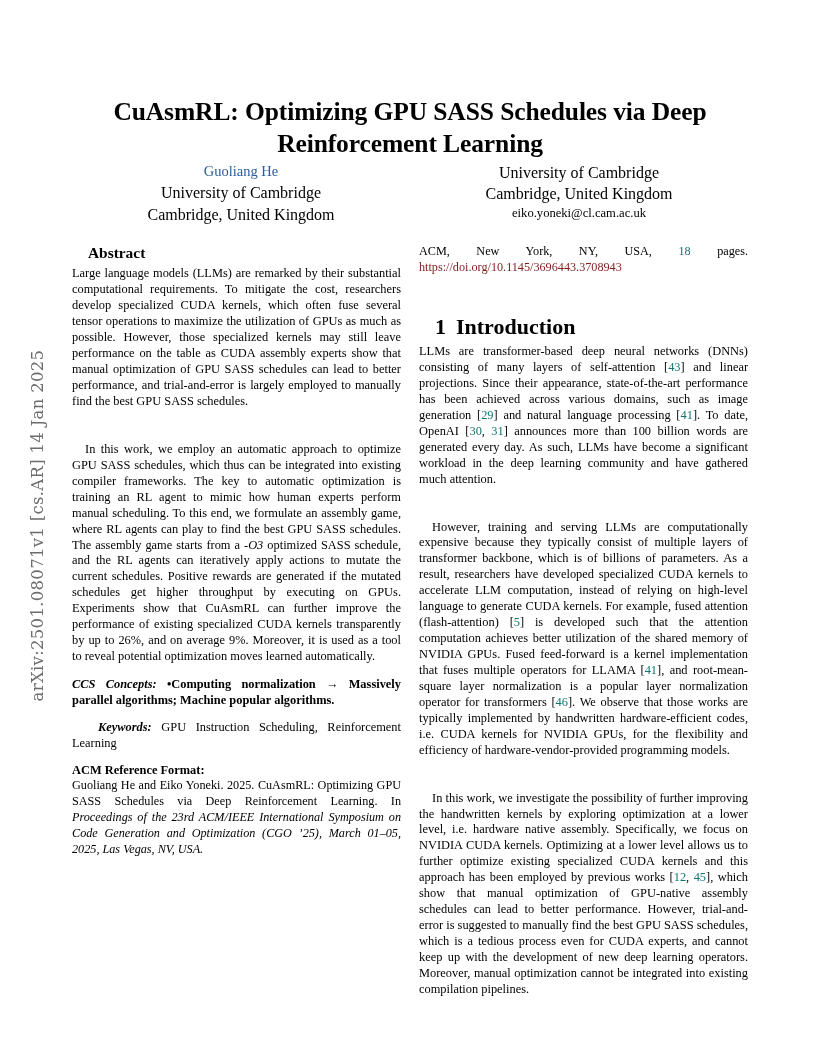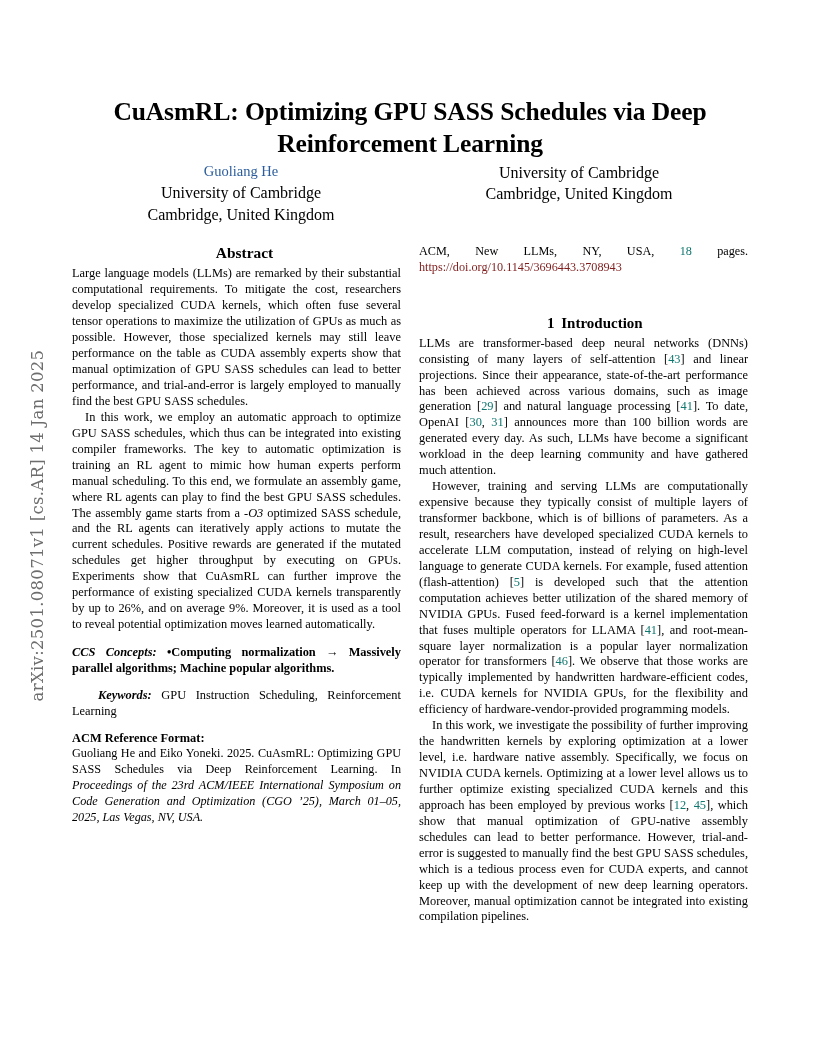--- a/index.html
+++ b/index.html
@@ -88,37 +88,37 @@
   }
   .col-left  { left: 72px; }
   .col-right { left: 419px; }
 
   h2.sec-head {
     font-family: "Liberation Serif", "DejaVu Serif", serif;
     font-size: 15.4px;
     font-weight: bold;
     margin: 0 0 4px 16px;
     line-height: 1.2;
-    text-align: center;
+    text-align: left;
   }
   h2.sec-head.numbered {
-    font-size: 15px;
+    font-size: 22px;
   }
   h2.sec-head .secnum {
     display: inline-block;
     min-width: 21px;
   }
 
   p.para {
     margin: 0;
     text-indent: 0;
     text-align: justify;
     hyphens: none;
   }
-  p.para.indent { text-indent: 13px; }
+  p.para.indent { text-indent: 13px; margin-top: 32px; }
   .gap-m  { height: 11px; }
   .gap-xl { height: 38px; }
 
   .it { font-style: italic; }
   .cite { color: #0f766e; }
   .lnk  { color: #7f1d1d; }
 
   
   .ccs-line { text-align: justify; font-size: 12.4px; line-height: 1.3; }
   .ccs-label { font-style: italic; font-weight: bold; }
@@ -142,20 +142,21 @@
 
   <div class="authors-row">
     <div class="author-block">
       <div class="author-name">Guoliang He</div>
       <div class="author-affil">University of Cambridge</div>
       <div class="author-loc">Cambridge, United Kingdom</div>
     </div>
     <div class="author-block">
       <div class="author-affil">University of Cambridge</div>
       <div class="author-loc">Cambridge, United Kingdom</div>
+      <div class="author-email">eiko.yoneki@cl.cam.ac.uk</div>
     </div>
   </div>
 
   <div class="col col-left">
 
     <h2 class="sec-head">Abstract</h2>
 
     <p class="para">Large language models (LLMs) are remarked by their substantial computational requirements. To mitigate the cost, researchers develop specialized CUDA kernels, which often fuse several tensor operations to maximize the utilization of GPUs as much as possible. However, those specialized kernels may still leave performance on the table as CUDA assembly experts show that manual optimization of GPU SASS schedules can lead to better performance, and trial-and-error is largely employed to manually find the best GPU SASS schedules.</p>
 
     <p class="para indent"><span>In this work, we employ an automatic approach to optimize GPU SASS schedules, which thus can be integrated into existing compiler frameworks. The key to automatic optimization is training an RL agent to mimic how human experts perform manual scheduling. To this end, we formulate an assembly game, where RL agents can play to find the best GPU SASS schedules. The assembly game starts from a </span><span class="it">-O3</span><span> optimized SASS schedule, and the RL agents can iteratively apply actions to mutate the current schedules. Positive rewards are generated if the mutated schedules get higher throughput by executing on GPUs. Experiments show that CuAsmRL can further improve the performance of existing specialized CUDA kernels transparently by up to 26%, and on average 9%. Moreover, it is used as a tool to reveal potential optimization moves learned automatically.</span></p>
@@ -170,21 +171,21 @@
 
     <div class="gap-m"></div>
 
     <div class="ref-head">ACM Reference Format:</div>
     <div class="ref-body"><span>Guoliang He and Eiko Yoneki. 2025. CuAsmRL: Optimizing GPU SASS Schedules via Deep Reinforcement Learning. In </span><span class="it">Proceedings of the 23rd ACM/IEEE International Symposium on Code Generation and Optimization (CGO ’25), March 01–05, 2025, Las Vegas, NV, USA.</span></div>
 
   </div>
 
   <div class="col col-right">
 
-    <div class="ref-body"><span> ACM, New LLMs, NY, USA, </span><span class="cite">18</span><span> pages. </span><span class="lnk">https://doi.org/10.1145/3696443.3708943</span></div>
+    <div class="ref-body"><span> ACM, New York, NY, USA, </span><span class="cite">18</span><span> pages. </span><span class="lnk">https://doi.org/10.1145/3696443.3708943</span></div>
 
     <div class="gap-xl"></div>
 
     <h2 class="sec-head numbered"><span class="secnum">1</span><span>Introduction</span></h2>
 
     <p class="para"><span>LLMs are transformer-based deep neural networks (DNNs) consisting of many layers of self-attention [</span><span class="cite">43</span><span>] and linear projections. Since their appearance, state-of-the-art performance has been achieved across various domains, such as image generation [</span><span class="cite">29</span><span>] and natural language processing [</span><span class="cite">41</span><span>]. To date, OpenAI [</span><span class="cite">30</span><span>, </span><span class="cite">31</span><span>] announces more than 100 billion words are generated every day. As such, LLMs have become a significant workload in the deep learning community and have gathered much attention.</span></p>
 
     <p class="para indent"><span>However, training and serving LLMs are computationally expensive because they typically consist of multiple layers of transformer backbone, which is of billions of parameters. As a result, researchers have developed specialized CUDA kernels to accelerate LLM computation, instead of relying on high-level language to generate CUDA kernels. For example, fused attention (flash-attention) [</span><span class="cite">5</span><span>] is developed such that the attention computation achieves better utilization of the shared memory of NVIDIA GPUs. Fused feed-forward is a kernel implementation that fuses multiple operators for LLAMA [</span><span class="cite">41</span><span>], and root-mean-square layer normalization is a popular layer normalization operator for transformers [</span><span class="cite">46</span><span>]. We observe that those works are typically implemented by handwritten hardware-efficient codes, i.e. CUDA kernels for NVIDIA GPUs, for the flexibility and efficiency of hardware-vendor-provided programming models.</span></p>
 
     <p class="para indent"><span>In this work, we investigate the possibility of further improving the handwritten kernels by exploring optimization at a lower level, i.e. hardware native assembly. Specifically, we focus on NVIDIA CUDA kernels. Optimizing at a lower level allows us to further optimize existing specialized CUDA kernels and this approach has been employed by previous works [</span><span class="cite">12</span><span>, </span><span class="cite">45</span><span>], which show that manual optimization of GPU-native assembly schedules can lead to better performance. However, trial-and-error is suggested to manually find the best GPU SASS schedules, which is a tedious process even for CUDA experts, and cannot keep up with the development of new deep learning operators. Moreover, manual optimization cannot be integrated into existing compilation pipelines.</span></p>

